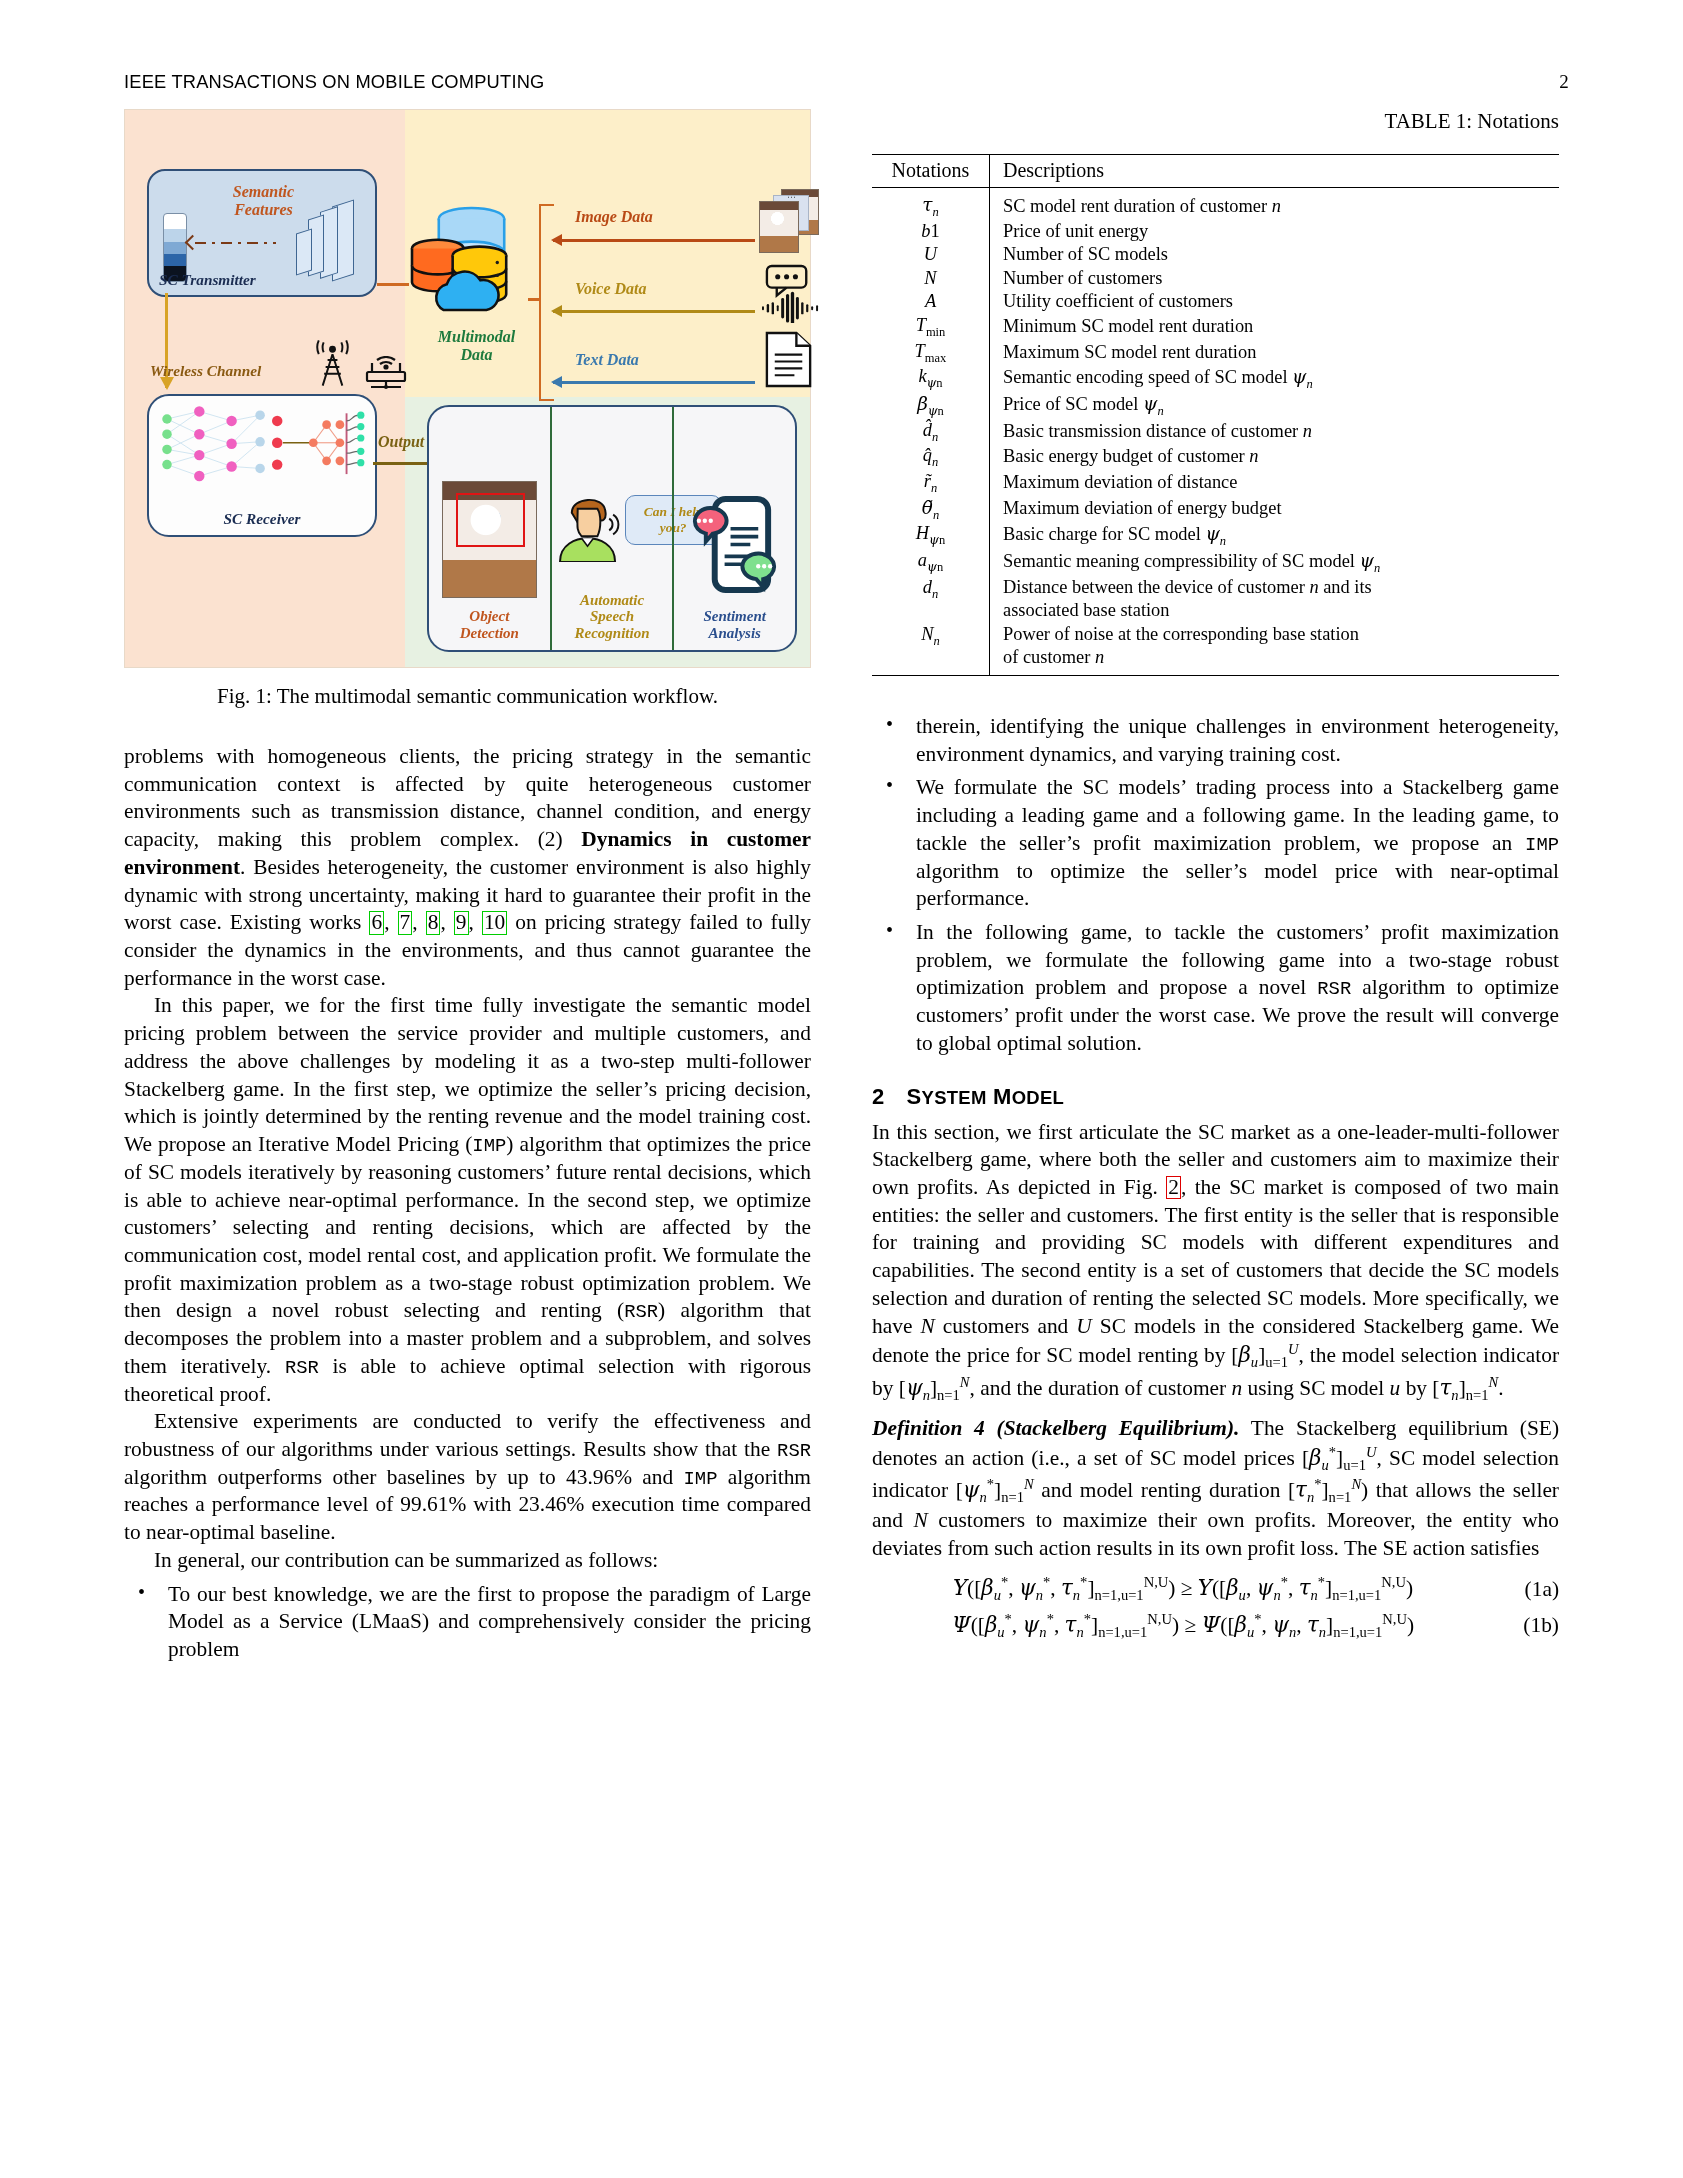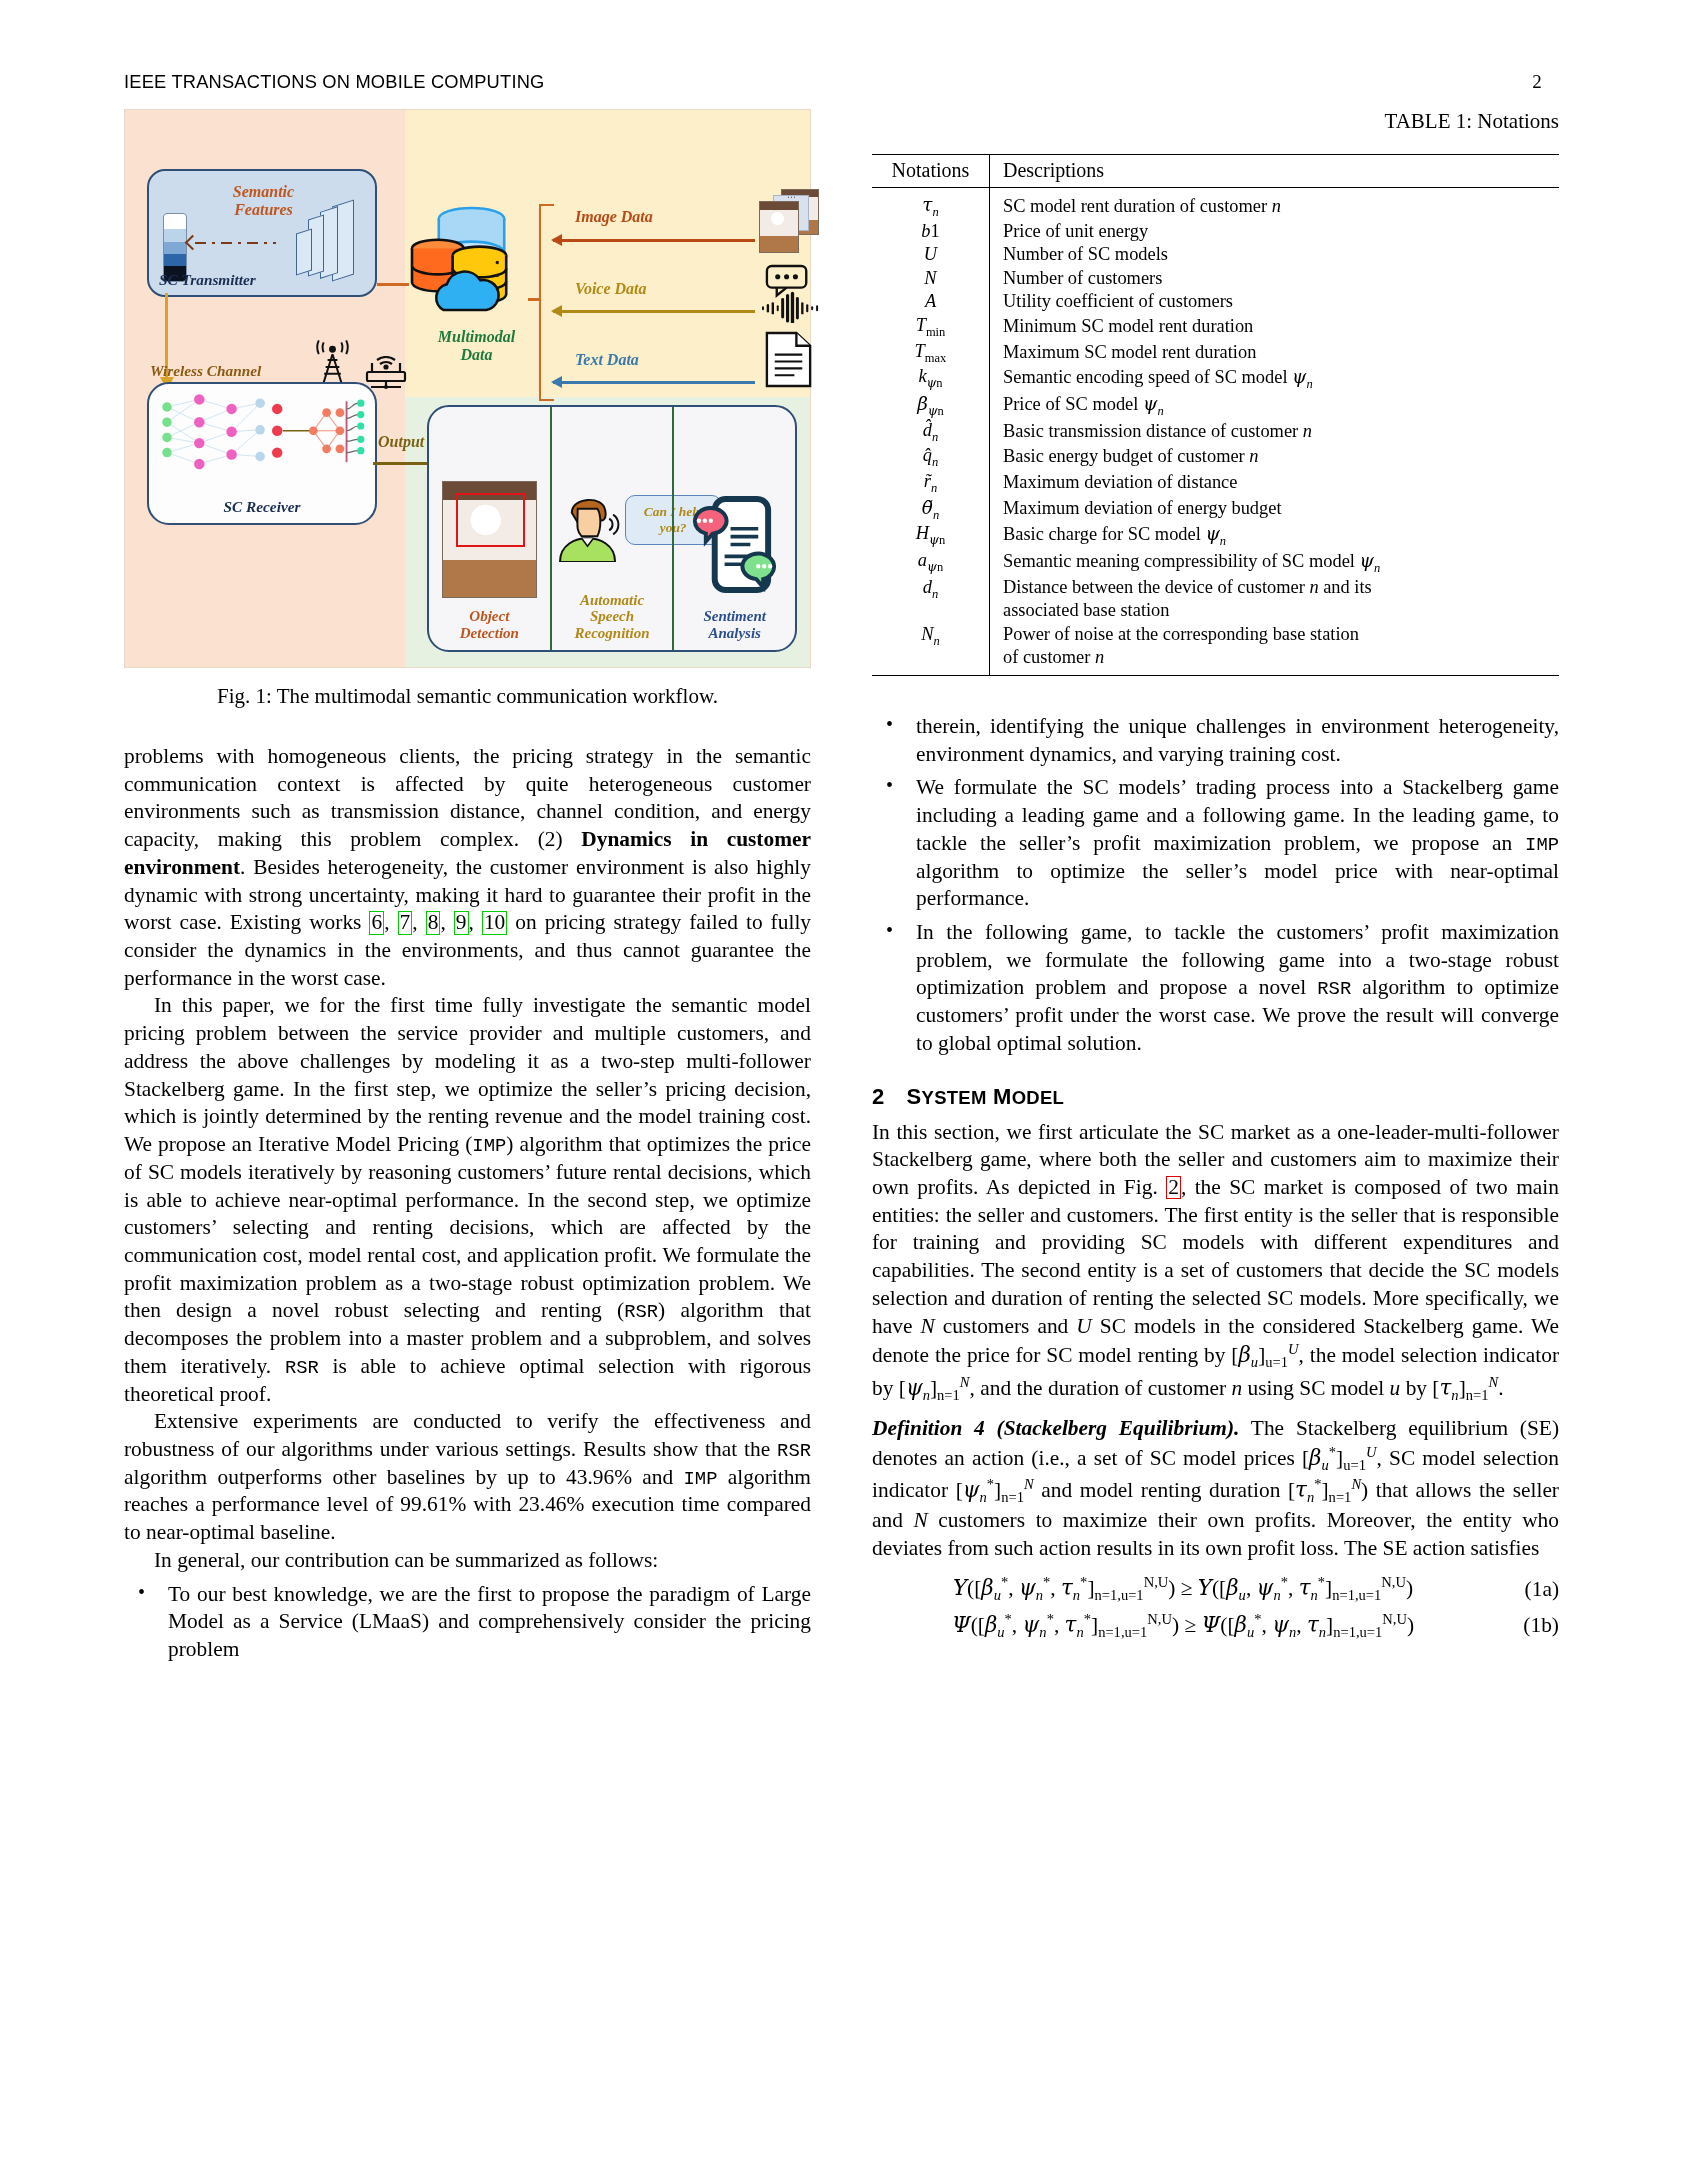--- a/index.html
+++ b/index.html
@@ -7,21 +7,21 @@
     width:1683px; height:2178px;
     background:#ffffff;
     font-family:"Liberation Serif", serif;
     color:#000;
     position:relative;
     overflow:hidden;
   }
 
   
   .runhead {
-    position:absolute; top:71px; left:124px; right:141px;
+    position:absolute; top:71px; left:124px; right:114px;
     display:flex; justify-content:space-between; align-items:baseline;
     font-family:"Liberation Sans", sans-serif;
     font-size:18.3px; letter-spacing:0.2px; color:#000;
   }
   .runhead .pageno { font-family:"Liberation Serif", serif; font-size:19px; }
 
   
   .page { position:absolute; top:109px; left:124px; width:1436px; }
   .cols { display:flex; gap:61px; }
   .col { width:687px; }
@@ -73,21 +73,21 @@
     content:""; position:absolute; left:-5.4px; bottom:-2px;
     border-left:7px solid transparent; border-right:7px solid transparent; border-top:13px solid #d8a326;
   }
   .wc-label { position:absolute; left:25px; top:252px; color:#8a5a12; font-style:italic;
               font-weight:bold; font-size:15.3px; white-space:nowrap; }
   .tower { position:absolute; left:181px; top:230px; width:53px; height:48px; }
   .router { position:absolute; left:238px; top:246px; width:46px; height:34px; }
 
   
   .sc-rx {
-    position:absolute; left:22px; top:272px; width:226px; height:139px;
+    position:absolute; left:22px; top:284px; width:226px; height:139px;
     background:#fdfdfd; border:2px solid #2f4f77; border-radius:22px;
   }
   .sc-rx .rxlabel {
     position:absolute; left:0; right:0; bottom:7px; text-align:center; color:#1b2d52;
     font-style:italic; font-weight:bold; font-size:15.3px;
   }
   .out-arrow { position:absolute; left:248px; top:352px; width:73px; height:2.5px; background:#7a6213; }
   .out-arrow:after {
     content:""; position:absolute; right:-3px; top:-5.4px;
     border-top:6.4px solid transparent; border-bottom:6.4px solid transparent; border-left:11px solid #7a6213;

